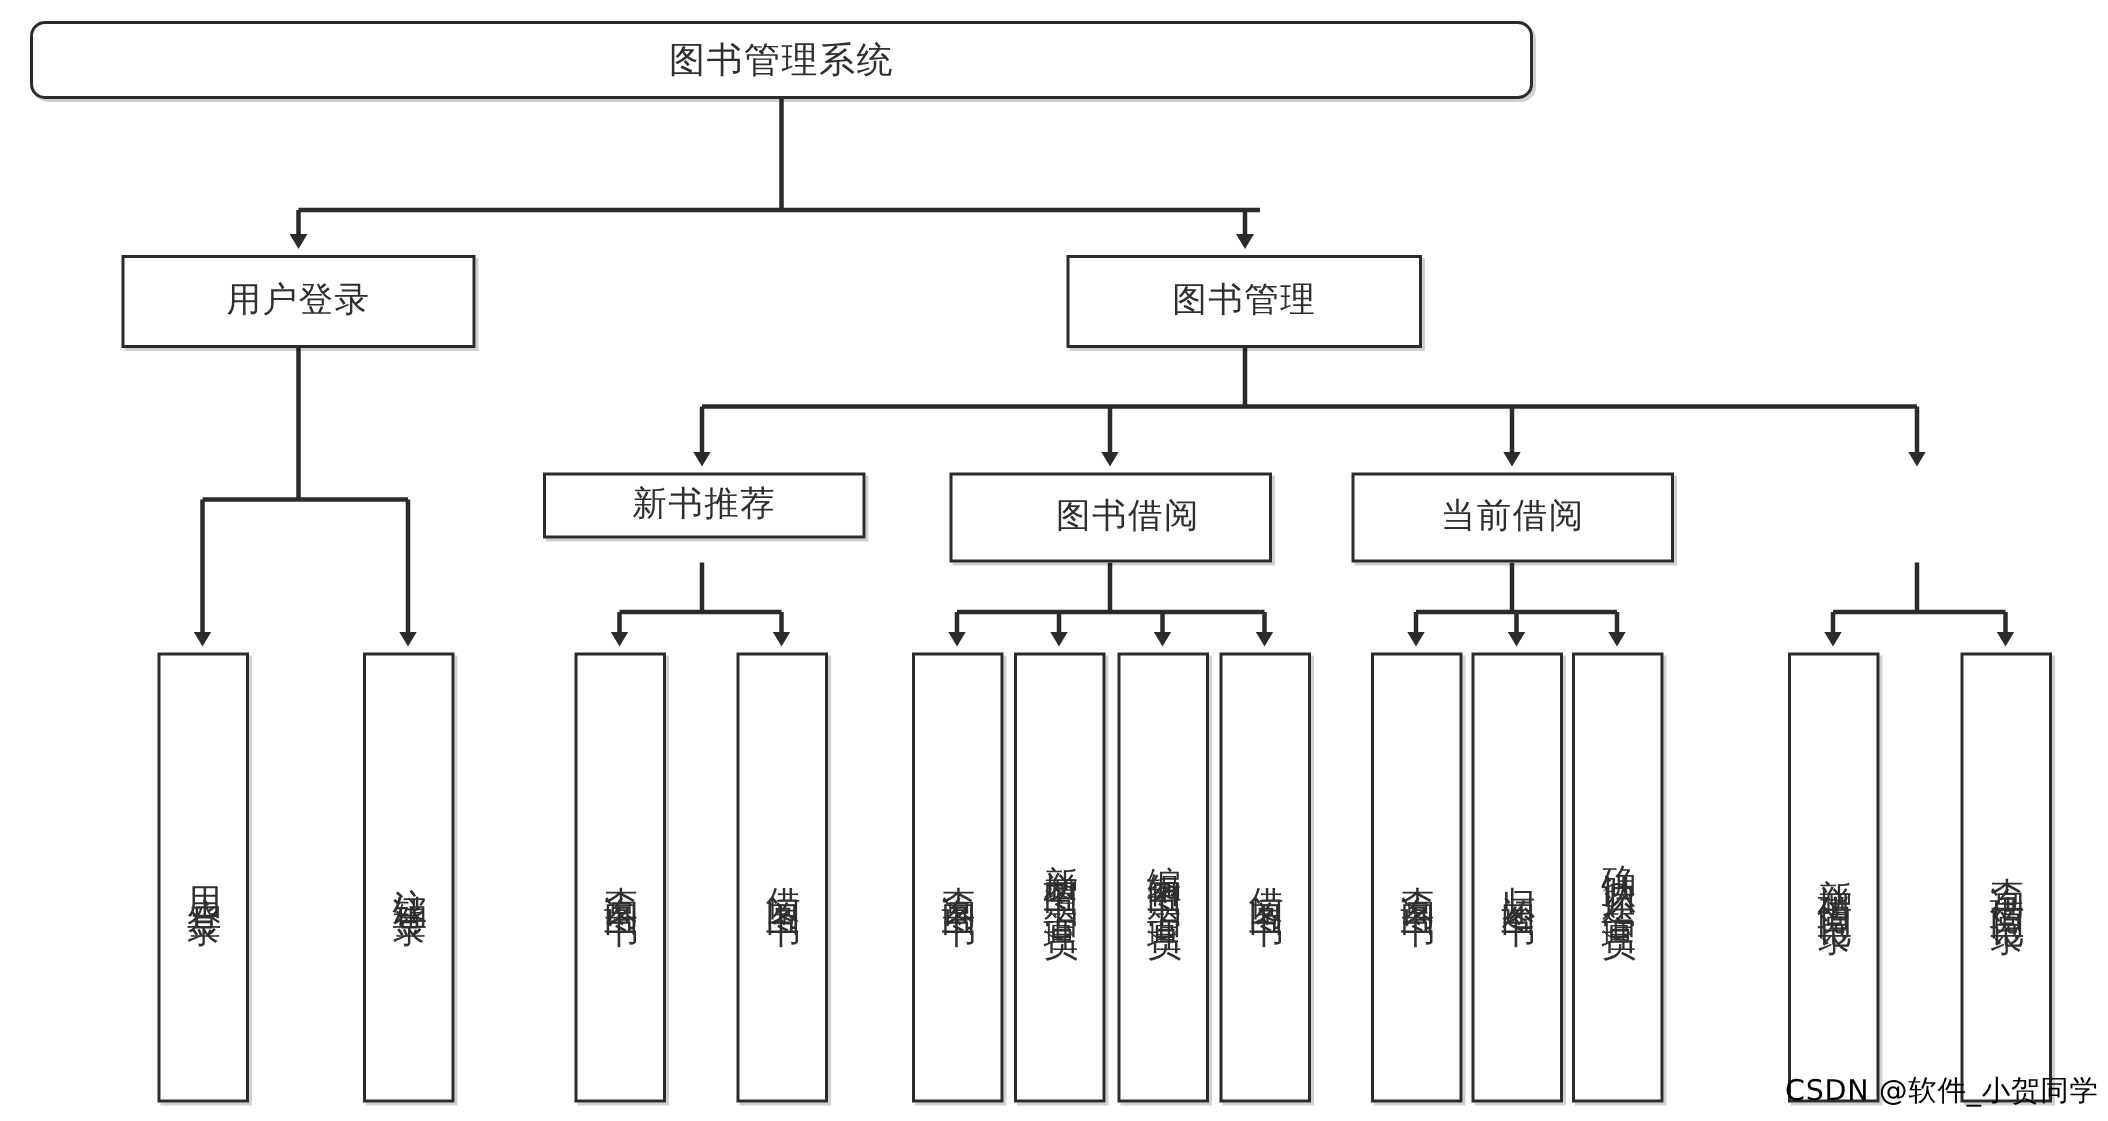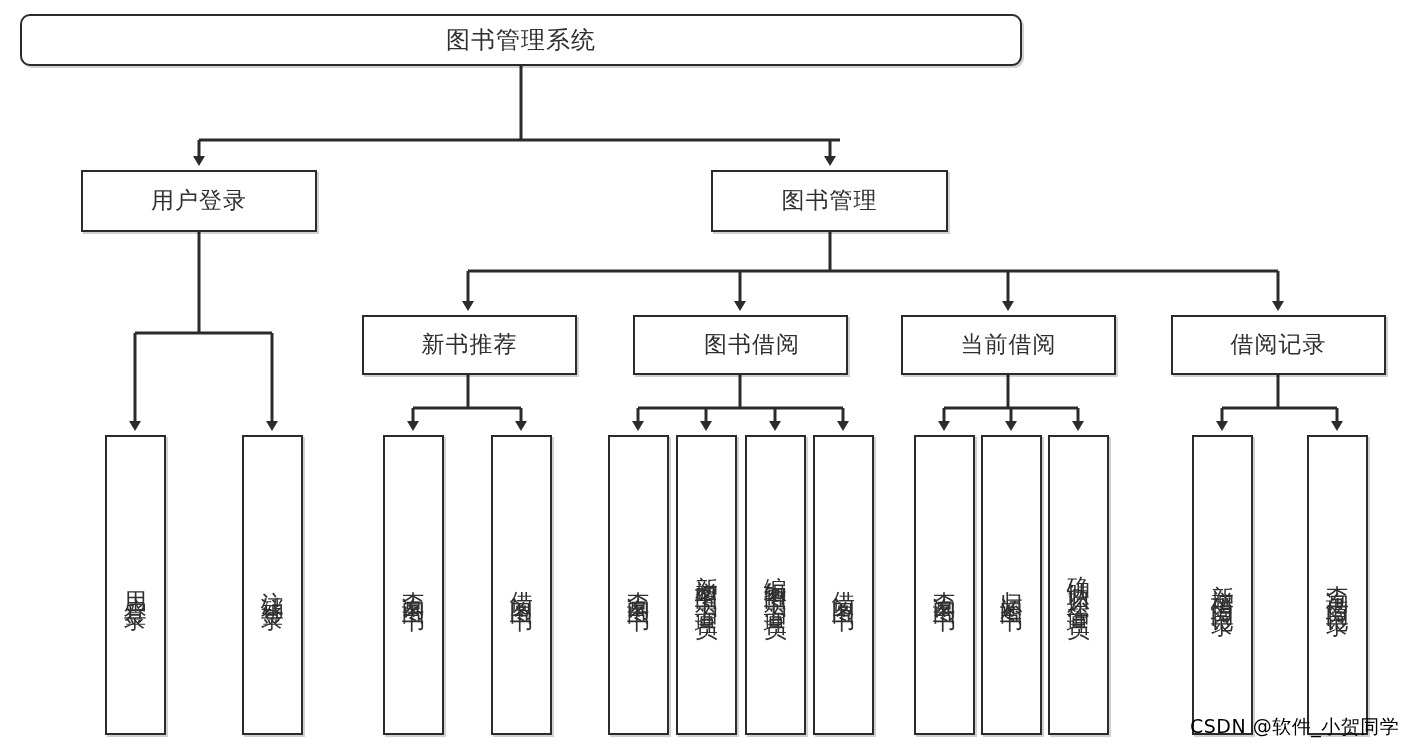--- a/index.html
+++ b/index.html
@@ -131,35 +131,32 @@
   </div>
 
   <div class="node node-h" style="left:81px; top:170px; width:236px; height:62px;">
     <span>用户登录</span>
   </div>
 
   <div class="node node-h" style="left:711px; top:170px; width:237px; height:62px;">
     <span>图书管理</span>
   </div>
 
-  <div class="node node-h" style="left:362px; top:315px; width:215px; height:60px;">
+  <div class="node node-h" style="left:362px; top:315px; width:215px; height:44px;">
     <span>新书推荐</span>
   </div>
 
   <div class="node node-h" style="left:633px; top:315px; width:215px; height:60px;padding-left:23px;">
     <span>图书借阅</span>
   </div>
 
   <div class="node node-h" style="left:901px; top:315px; width:215px; height:60px;align-items:center;">
     <span>当前借阅</span>
   </div>
 
-  <div class="node node-h" style="left:1171px; top:315px; width:215px; height:60px;">
-    <span>借阅记录</span>
-  </div>
 
   <div class="node node-v" style="left:105px; top:435px; width:61px; height:300px;">
     <span class="vtext">用户登录</span>
   </div>
 
   <div class="node node-v" style="left:242px; top:435px; width:61px; height:300px;">
     <span class="vtext">注销登录</span>
   </div>
 
   <div class="node node-v" style="left:383px; top:435px; width:61px; height:300px;">

